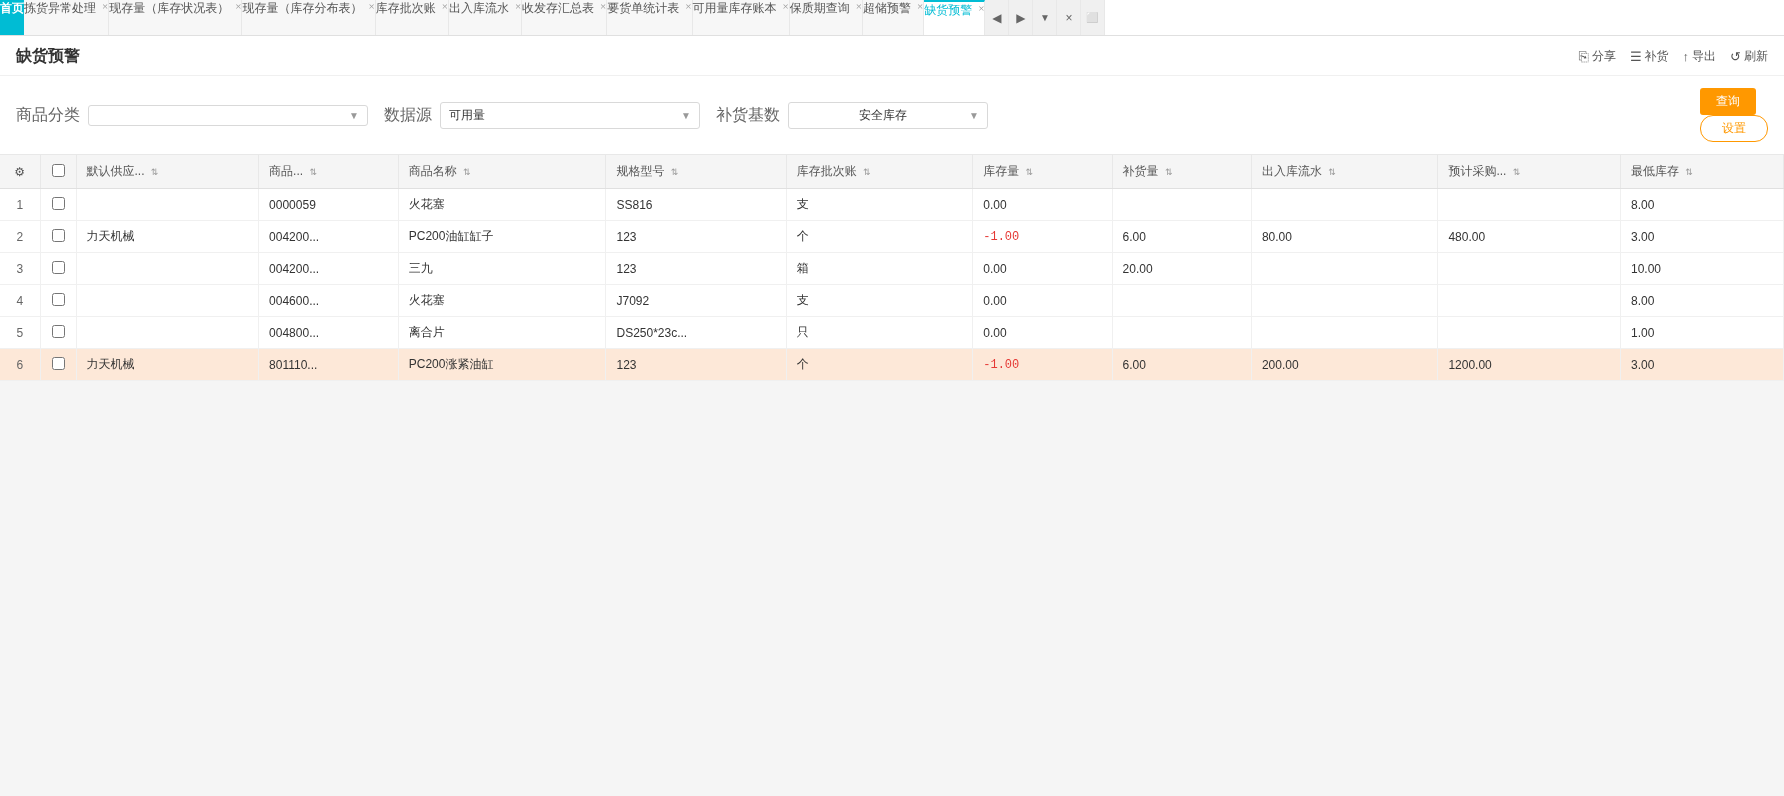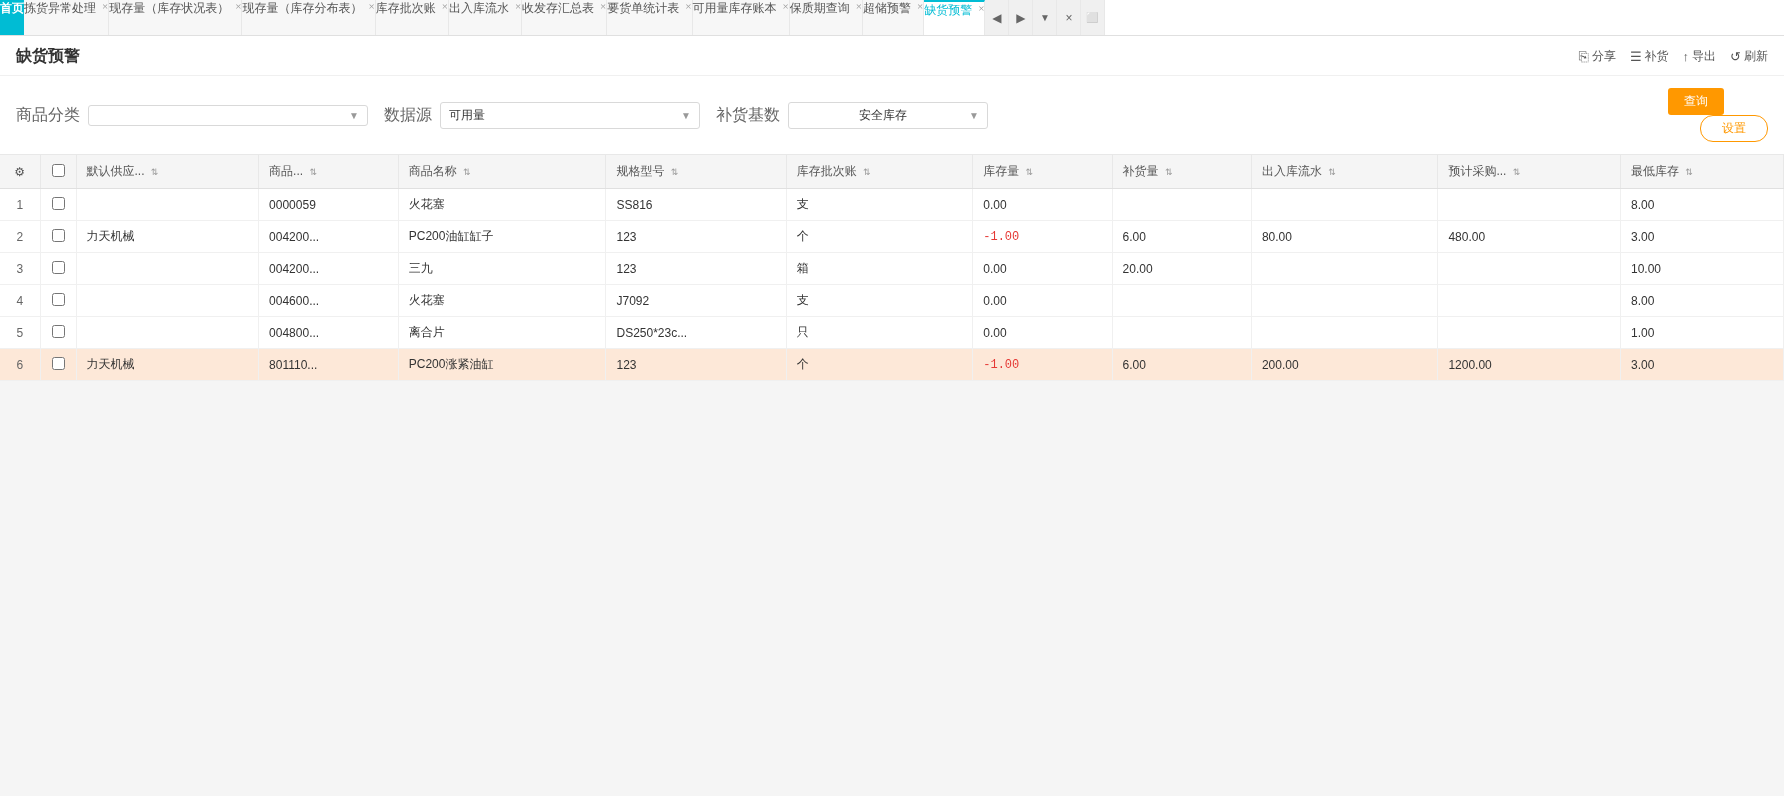--- a/index.html
+++ b/index.html
@@ -150,21 +150,20 @@
       font-size: 12px;
     }
     .btn-settings {
       background: #fff;
       color: #ff9800;
       border: 1px solid #ff9800;
       border-radius: 13px;
       padding: 4px 21px;
       cursor: pointer;
       font-size: 12px;
-      margin-left: 32px;
     }
 
     
     .table-container {
       overflow-x: auto;
       border-top: 1px solid #e8e8e8;
     }
     table {
       width: 100%;
       border-collapse: collapse;

